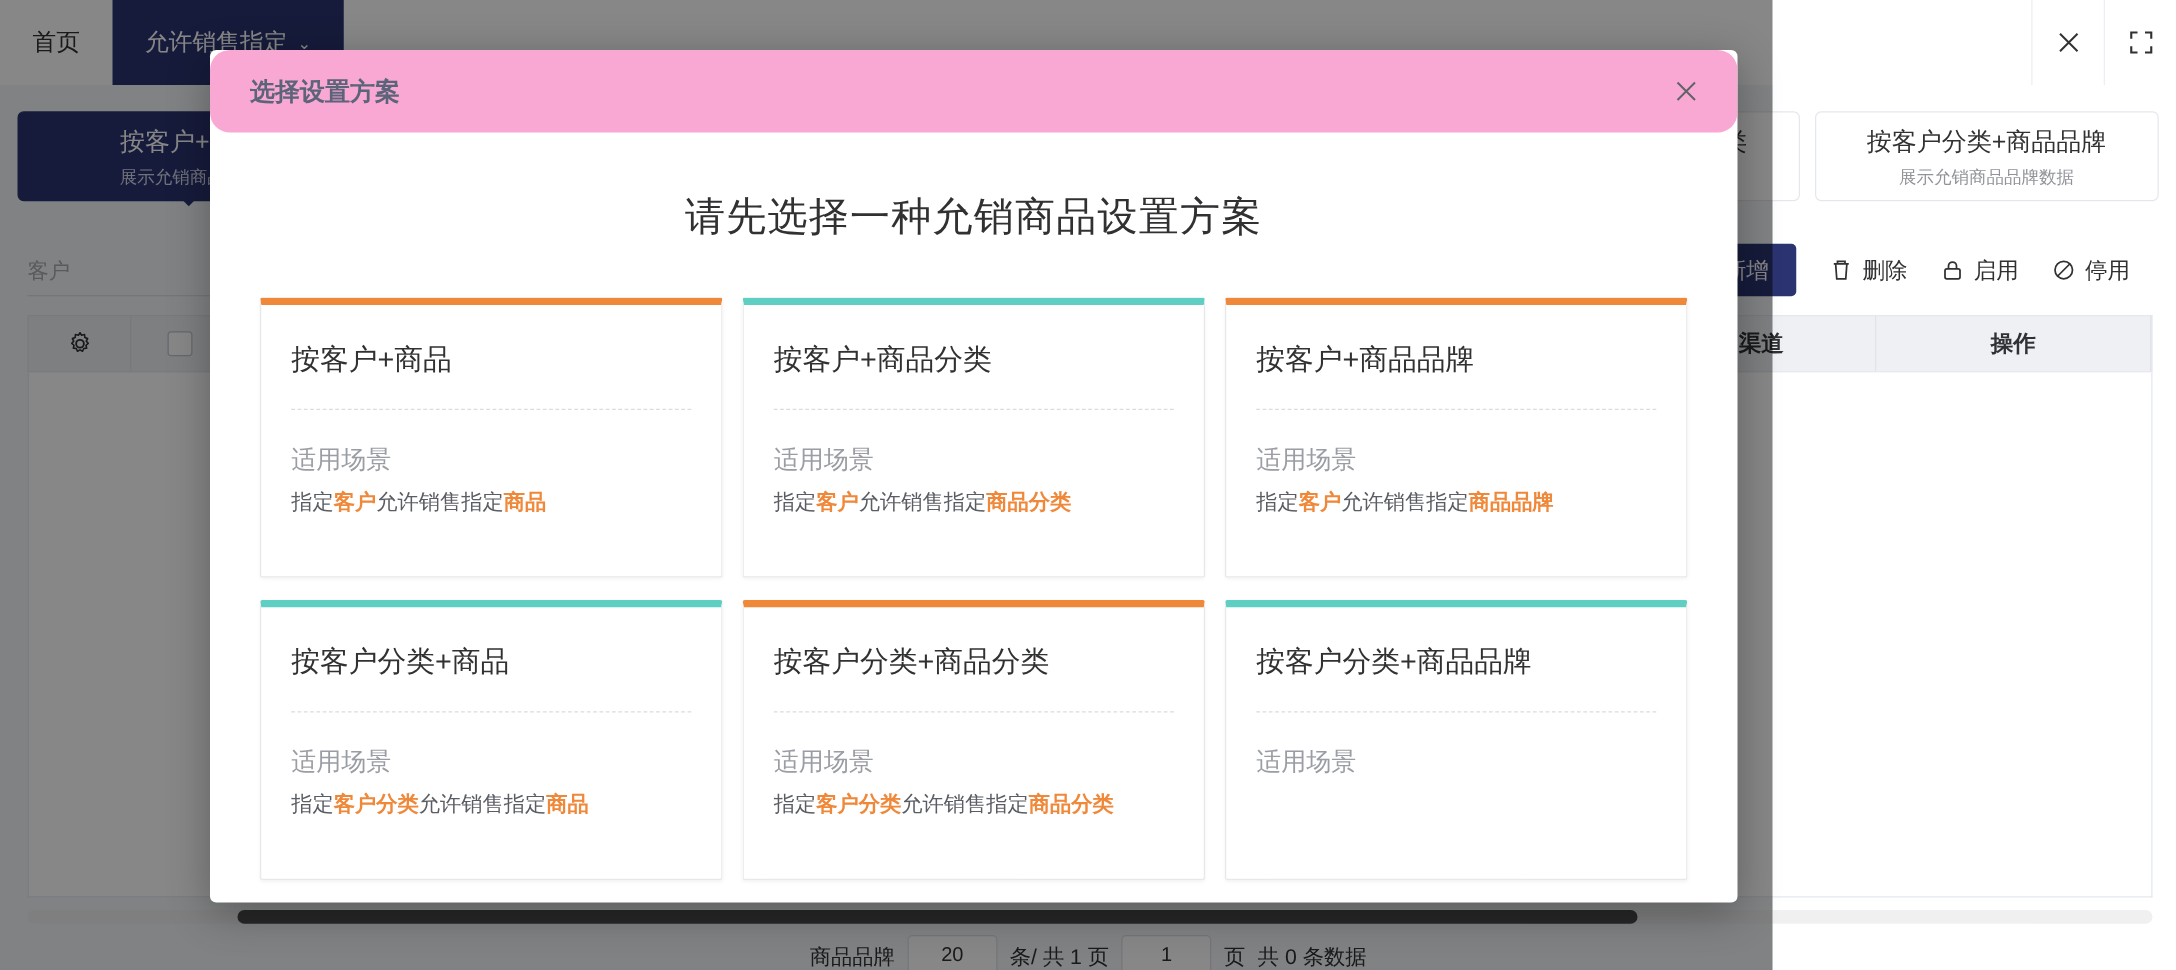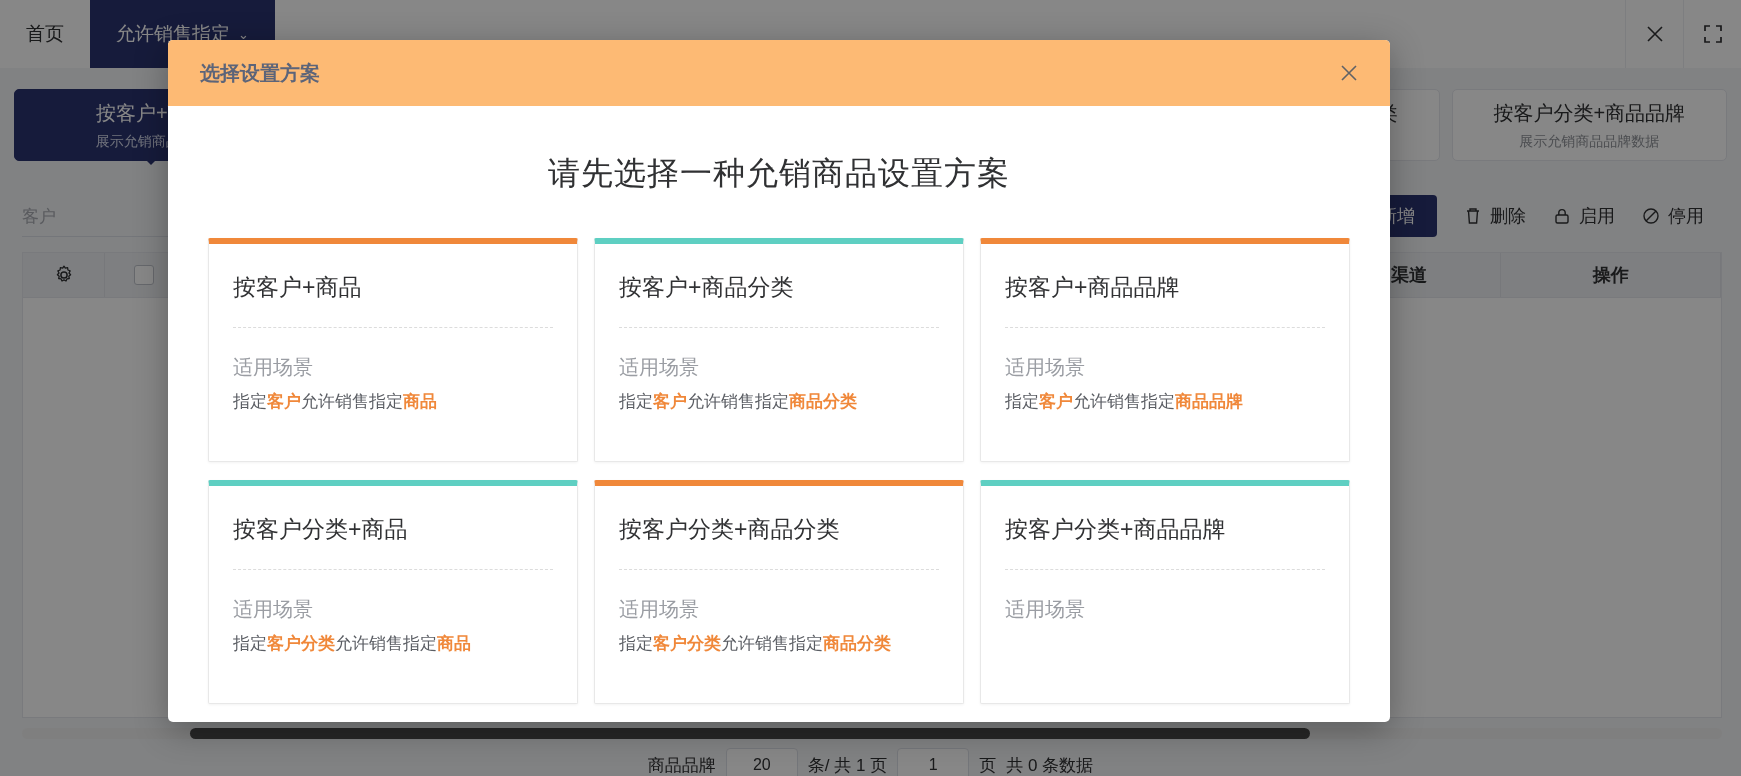--- a/index.html
+++ b/index.html
@@ -6,21 +6,21 @@
 
   html, body {
     width: 1741px;
     height: 776px;
     overflow: hidden;
     font-family: "Liberation Sans", "DejaVu Sans", sans-serif;
   }
 
   #app {
     position: relative;
-    width: 1741px;
+    width: 1418px;
     height: 776px;
     background: #f2f3f5;
   }
 
   
   #bg {
     position: absolute;
     inset: 0;
     background: #f4f5f7;
   }
@@ -240,24 +240,25 @@
     top: 40px;
     width: 1222px;
     height: 682px;
     background: #ffffff;
     border-radius: 5px;
     box-shadow: 0 8px 34px rgba(0,0,0,0.30);
     overflow: hidden;
   }
   .modal-header {
     height: 66px;
-    background: #fdba74;
+    background: #f9a8d4;
     display: flex;
     align-items: center;
     padding: 0 28px 0 32px;
+    border-radius: 16px;
   }
   .modal-title {
     font-size: 20px;
     font-weight: bold;
     color: #5c6479;
   }
   .modal-close {
     margin-left: auto;
     color: #606266;
     line-height: 0;

